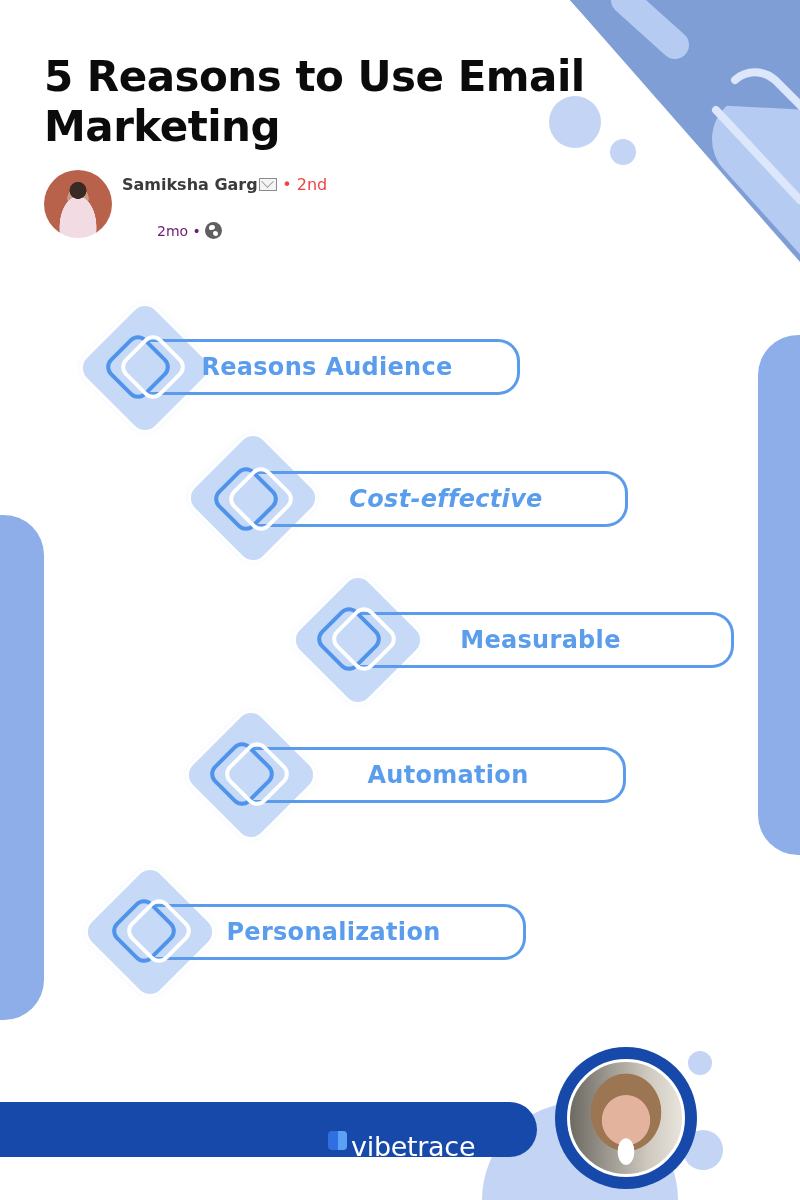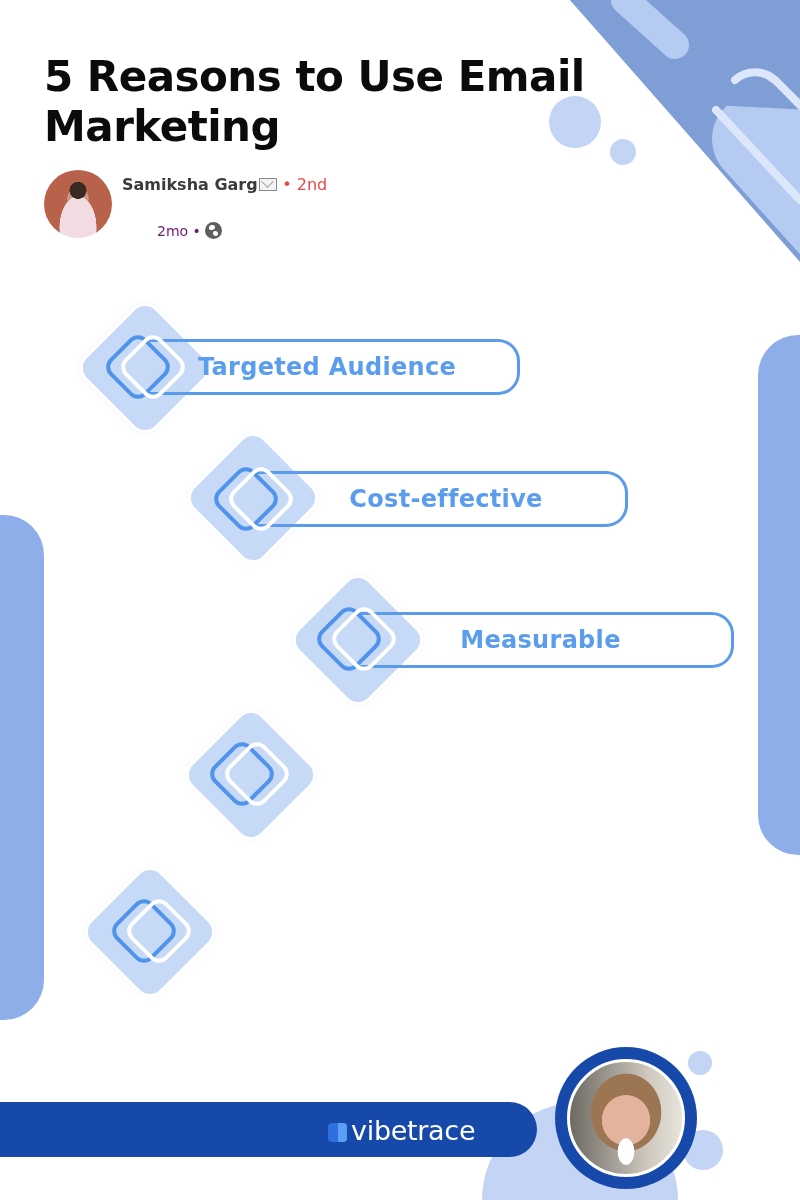--- a/index.html
+++ b/index.html
@@ -93,21 +93,21 @@
     position: absolute; left: 0; top: 1102px; width: 537px; height: 55px;
     background: #1649a9; border-radius: 0 28px 28px 0;
   }
   .brand { position: absolute; left: 328px; top: 1115px; display: flex; align-items: center; }
   .brand-logo {
     width: 19px; height: 19px; border-radius: 4px; background: #2f6fe0; position: relative; margin-right: 4px; margin-top: 4px;
   }
   .brand-logo::after {
     content: ""; position: absolute; right: 0; top: 0; width: 9px; height: 19px; background: #5aa0f5; border-radius: 0 4px 4px 0;
   }
-  .brand-name { font-family: "DejaVu Sans", sans-serif; font-size: 27px; color: #ffffff; letter-spacing: -0.3px; }
+  .brand-name { font-family: "DejaVu Sans", sans-serif; font-size: 27px; color: #ffffff; letter-spacing: -0.3px; margin-top: 16px; }
   .photo-ring {
     position: absolute; left: 555px; top: 1047px; width: 142px; height: 142px; border-radius: 50%;
     background: #1649a9; padding: 12px;
   }
   .photo {
     width: 118px; height: 118px; border-radius: 50%; border: 3px solid #ffffff;
     background:
       radial-gradient(ellipse at 50% 80%, #ffffff 0 10%, transparent 11%),
       radial-gradient(ellipse at 50% 52%, #e3b39e 0 30%, transparent 31%),
       radial-gradient(ellipse at 50% 45%, #9c7652 0 44%, transparent 45%),
@@ -140,52 +140,58 @@
     <span>2mo •</span><span class="globe-icon"></span>
   </div>
 </div>
 
 <div class="right-bar"></div>
 <div class="left-bar"></div>
 
 <div class="reason" style="left:75px;top:298px;width:450px;">
   <div class="diamond-bg" style="left:22px;top:22px;"></div>
   <div class="pill" style="left:72px;top:41px;width:373px;">
-    <span class="pill-label" style="margin-left:-10px;">Targeted Audience</span>
+    <span class="pill-label" style="margin-left:-10px;">Reasons Audience</span>
   </div>
   <div class="diamond-blue" style="left:37px;top:43px;"></div>
   <div class="diamond-white" style="left:52px;top:43px;"></div>
 </div>
 
 <div class="reason" style="left:183px;top:428px;width:450px;">
   <div class="diamond-bg" style="left:22px;top:22px;"></div>
   <div class="pill" style="left:72px;top:43px;width:373px;">
-    <span class="pill-label" style="margin-left:12px;">Cost-effective</span>
+    <span class="pill-label" style="margin-left:12px;font-style:italic;">Cost-effective</span>
   </div>
   <div class="diamond-blue" style="left:37px;top:45px;"></div>
   <div class="diamond-white" style="left:52px;top:45px;"></div>
 </div>
 
 <div class="reason" style="left:288px;top:570px;width:450px;">
   <div class="diamond-bg" style="left:22px;top:22px;"></div>
   <div class="pill" style="left:72px;top:42px;width:374px;">
     <span class="pill-label" style="margin-left:-10px;">Measurable</span>
   </div>
   <div class="diamond-blue" style="left:35px;top:43px;"></div>
   <div class="diamond-white" style="left:50px;top:43px;"></div>
 </div>
 
 <div class="reason" style="left:181px;top:705px;width:450px;">
   <div class="diamond-bg" style="left:22px;top:22px;"></div>
+  <div class="pill" style="left:72px;top:42px;width:373px;">
+    <span class="pill-label" style="margin-left:20px;">Automation</span>
+  </div>
   <div class="diamond-blue" style="left:35px;top:43px;"></div>
   <div class="diamond-white" style="left:50px;top:43px;"></div>
 </div>
 
 <div class="reason" style="left:80px;top:862px;width:450px;">
   <div class="diamond-bg" style="left:22px;top:22px;"></div>
+  <div class="pill" style="left:74px;top:42px;width:372px;">
+    <span class="pill-label" style="margin-left:-10px;">Personalization</span>
+  </div>
   <div class="diamond-blue" style="left:38px;top:43px;"></div>
   <div class="diamond-white" style="left:53px;top:43px;"></div>
 </div>
 
 <svg class="deco" style="left:0;top:1040px" width="800" height="160" viewBox="0 0 800 160">
   <circle cx="580" cy="160" r="98" fill="#c3d4f5"></circle>
   <circle cx="700" cy="23" r="12" fill="#c3d4f5"></circle>
   <circle cx="703" cy="110" r="20" fill="#c3d4f5"></circle>
 </svg>
 

